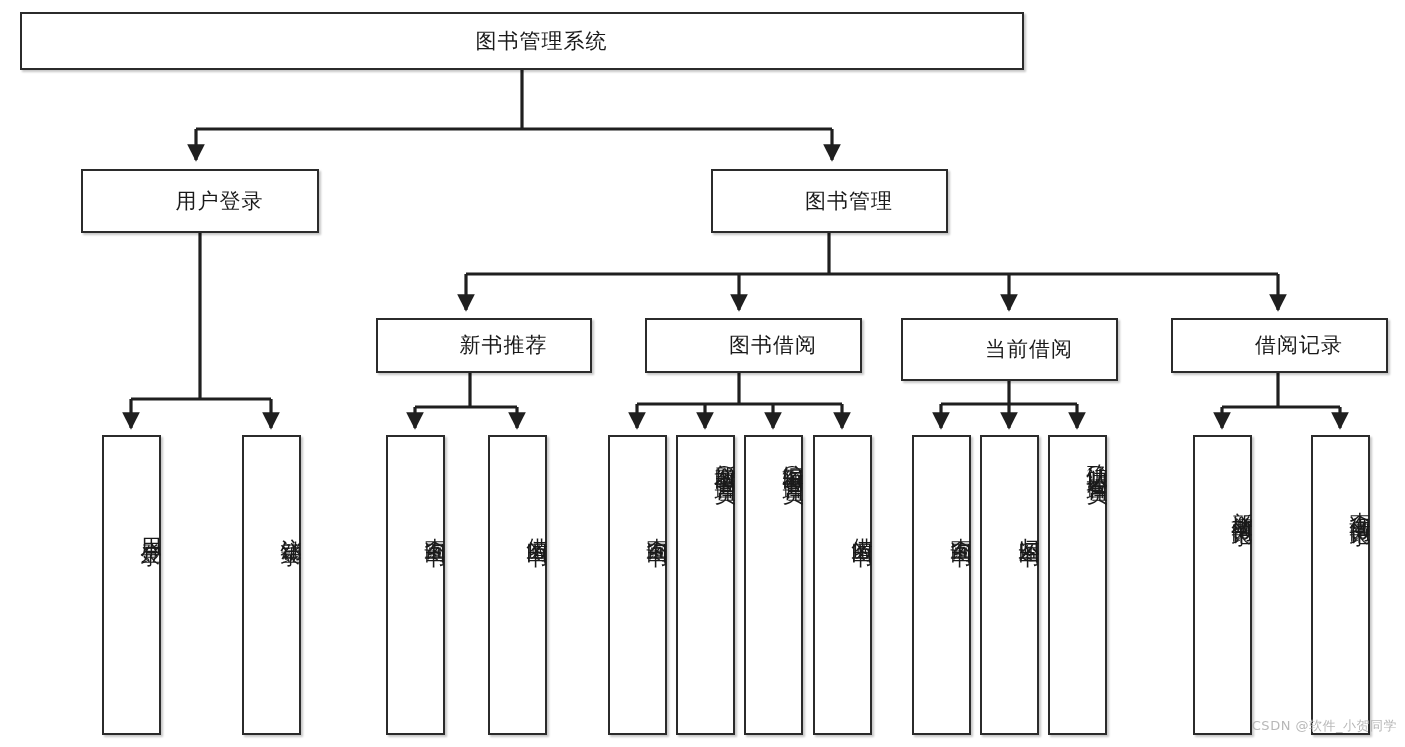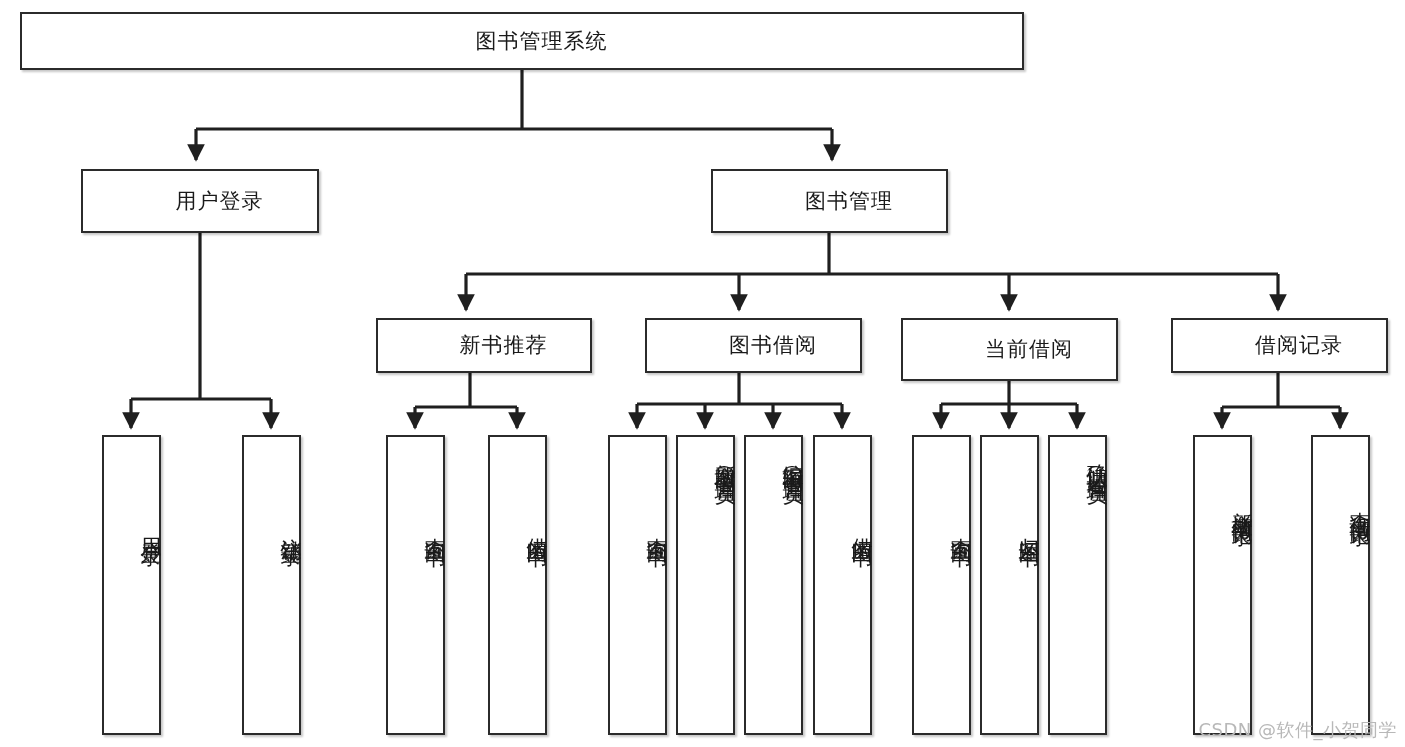--- a/index.html
+++ b/index.html
@@ -61,23 +61,23 @@
   }
   .node.leaf.leaf-mid .node-label {
     margin-top: 78px;
   }
   .node.leaf.leaf-mid2 .node-label {
     margin-top: 52px;
   }
   #watermark {
     position: absolute;
     right: 8px;
-    bottom: 5px;
+    bottom: 12px;
     color: #b8b8b8;
-    font-size: 18px;
+    font-size: 13px;
     letter-spacing: 0.5px;
     z-index: 5;
     white-space: nowrap;
   }
 </style>
 </head>
 <body>
 
 <div id="canvas">
 

